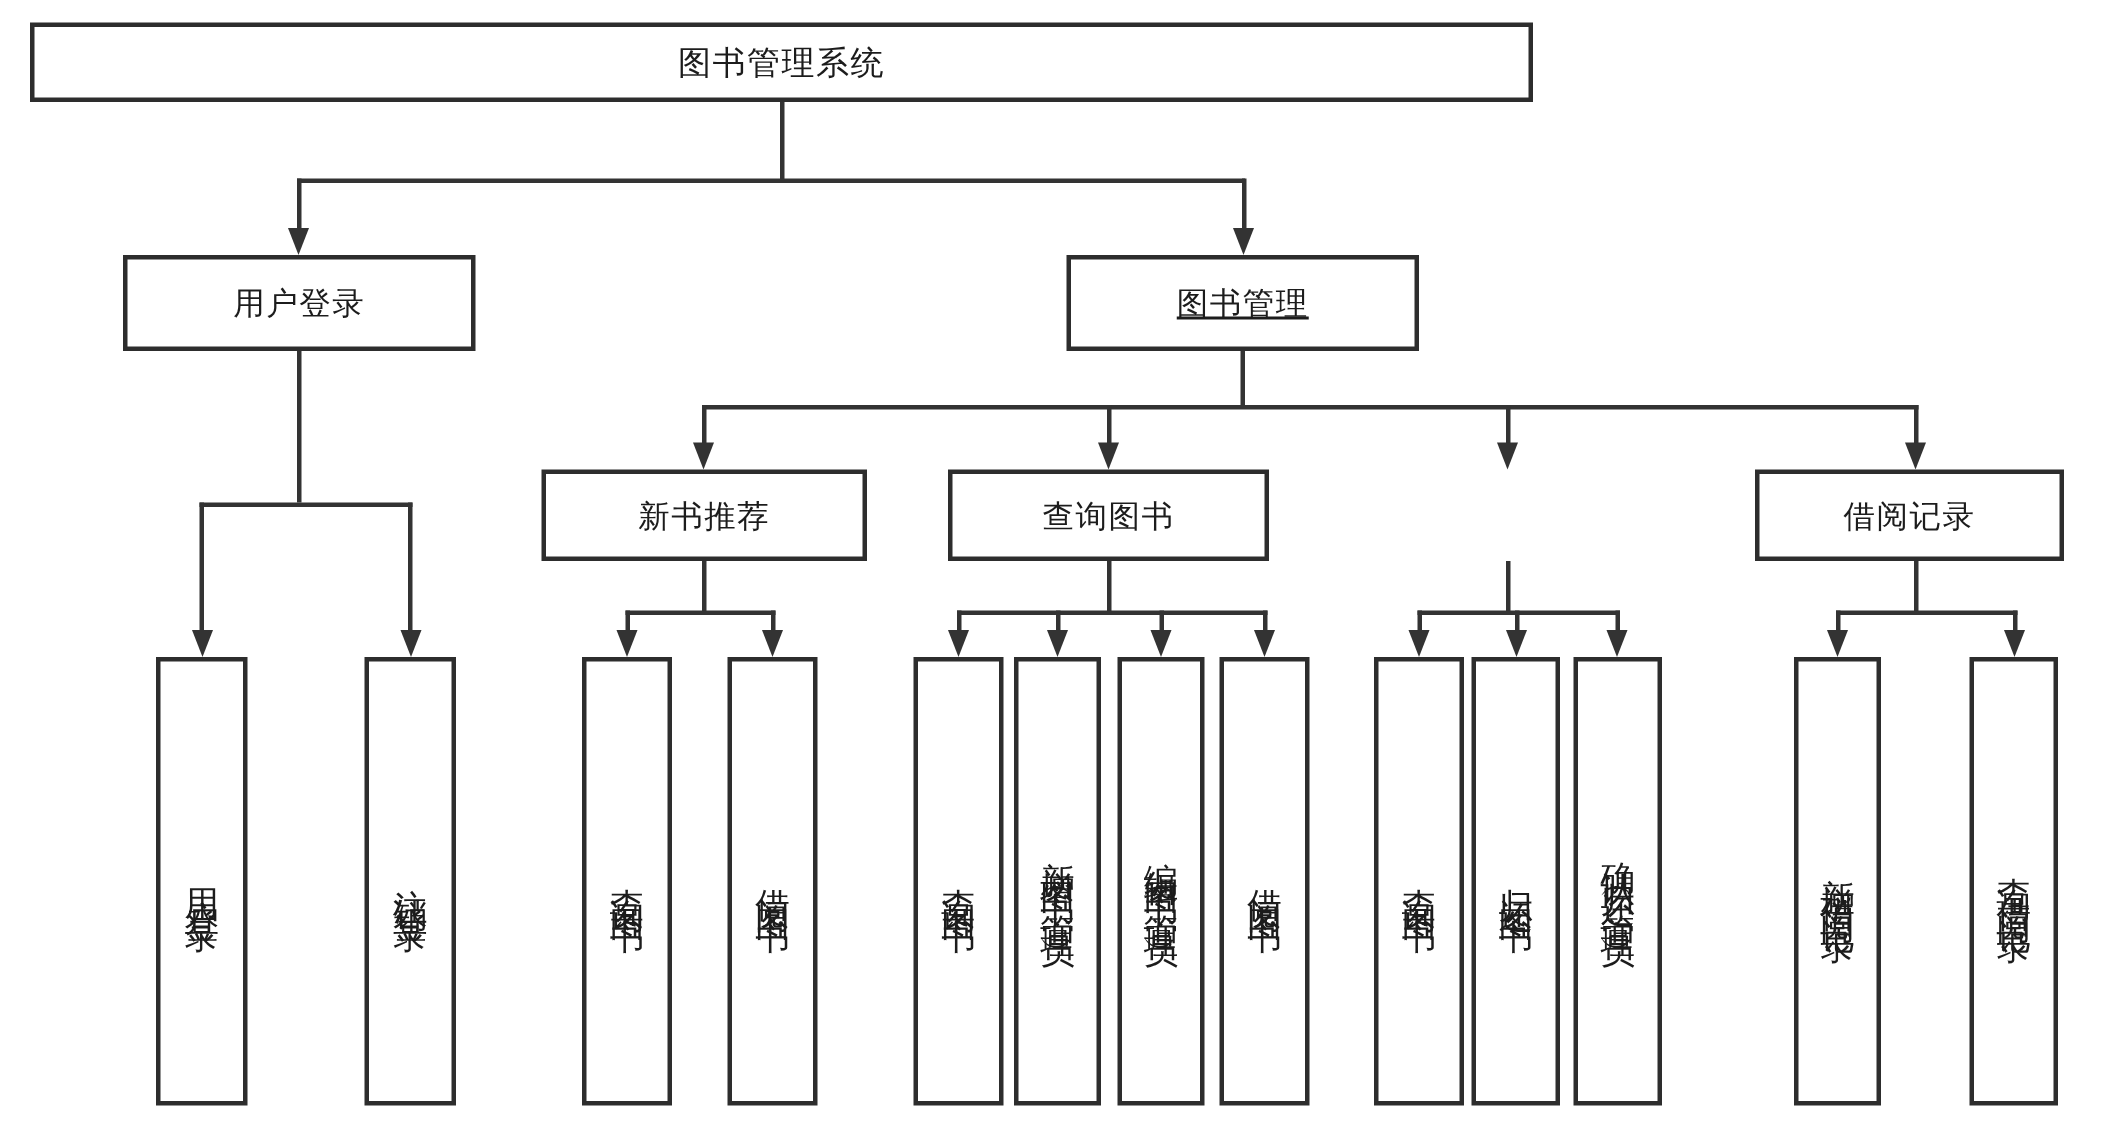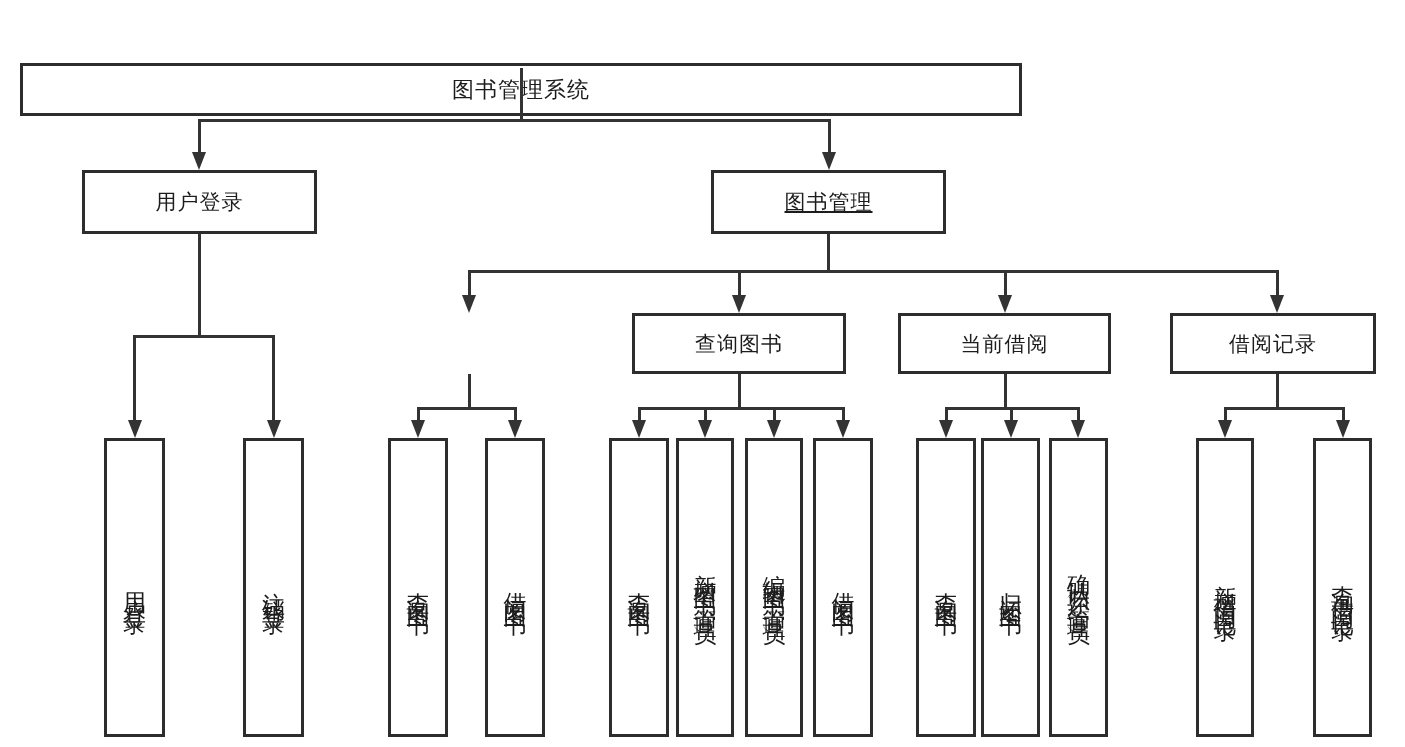--- a/index.html
+++ b/index.html
@@ -9,21 +9,21 @@
     font-family:"Liberation Sans","DejaVu Sans",sans-serif;
     color:#1c1c1c;
   }
   .node {
     position:absolute; box-sizing:border-box;
     border:3px solid var(--color-border,#2d2d2d);
     background:#ffffff;
     display:flex; align-items:center; justify-content:center;
     font-size:21px; letter-spacing:1px; white-space:nowrap;
   }
-  .node.root { font-size:22px;margin-top:48px; }
+  .node.root { font-size:22px; }
   .leaf {
     position:absolute; box-sizing:border-box;
     border:3px solid var(--color-border,#2d2d2d);
     background:#ffffff;
     display:flex; align-items:center; justify-content:center;
   }
   .leaf > span {
     writing-mode:vertical-rl; text-orientation:mixed;
     font-size:23px; letter-spacing:7px; line-height:1;
   }
@@ -44,22 +44,22 @@
 </head>
 <body>
 
 <div id="stage">
 
   <div class="node root" style="left:20px; top:15px; width:1002px; height:53px;">图书管理系统</div>
 
   <div class="node" style="left:82px; top:170px; width:235px; height:64px;">用户登录</div>
   <div class="node" style="left:711px; top:170px; width:235px; height:64px;text-decoration:underline;">图书管理</div>
 
+  <div class="node" style="left:361px; top:313px; width:217px; height:61px;">新书推荐</div>
   <div class="node" style="left:632px; top:313px; width:214px; height:61px;">查询图书</div>
-  <div class="node" style="left:898px; top:313px; width:213px; height:61px;">当前借阅</div>
   <div class="node" style="left:1170px; top:313px; width:206px; height:61px;">借阅记录</div>
 
   <div class="leaf" style="left:104px; top:438px; width:61px; height:299px;">
     <span>用户登录</span>
   </div>
   <div class="leaf" style="left:243px; top:438px; width:61px; height:299px;">
     <span>注销登录</span>
   </div>
 
   <div class="leaf" style="left:388px; top:438px; width:60px; height:299px;">

